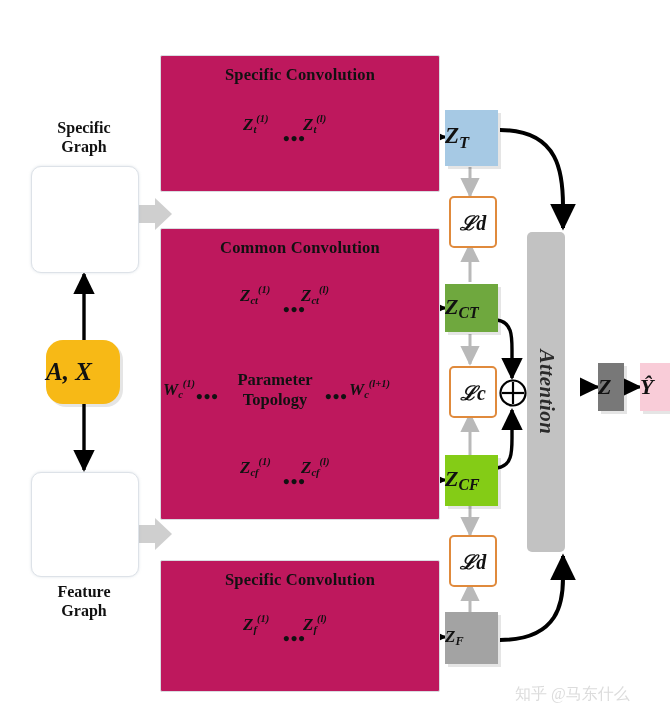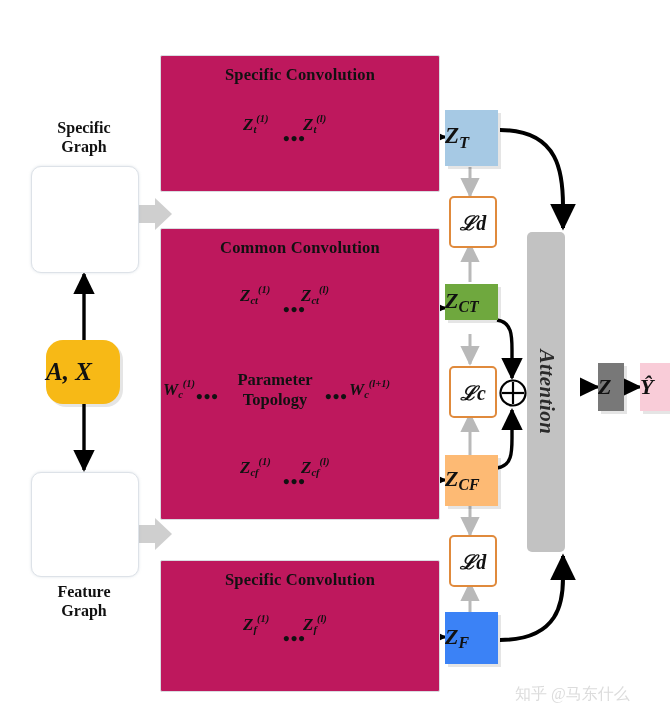--- a/index.html
+++ b/index.html
@@ -25,22 +25,22 @@
 
   
   .blk{position:absolute;display:flex;align-items:center;justify-content:flex-start;
        font-weight:bold;font-style:italic;color:#111;}
   .blk .sub{font-size:.72em;vertical-align:-.28em;font-style:italic;}
   .shadowy{box-shadow:3px 3px 0 rgba(0,0,0,.10);}
 
   .blk-ax{background:#f7b916;font-size:25px;}
   .blk-zt{background:#a6c9e4;font-size:23px;}
   .blk-zct{background:#6fa83e;font-size:22px;}
-  .blk-zcf{background:#fdba74;font-size:22px;}
-  .blk-zf{background:#3b82f6;font-size:22px;}
+  .blk-zcf{background:#84cc16;font-size:22px;}
+  .blk-zf{background:#a3a3a3;font-size:17px;}
   .blk-z{background:#787878;font-size:22px;}
   .blk-yh{background:#f9ccd8;font-size:22px;}
 
   .lossbox{position:absolute;border:2px solid #e08a3c;background:#fff;border-radius:5px;
       display:flex;align-items:center;justify-content:center;font-size:20px;font-weight:bold;font-style:italic;}
 
   .attn{position:absolute;background:#c2c2c2;border-radius:5px;}
   .attn span{position:absolute;left:50%;top:50%;white-space:nowrap;
       transform:translate(-50%,-50%) rotate(90deg);
       font-style:italic;font-weight:bold;font-size:21px;color:#2b2b2b;letter-spacing:.5px;}
@@ -699,21 +699,21 @@
   </div>
   <div class="mth" style="left:303px;top:613px;">
     <span>Z</span><span class="sb">f</span><span class="sup">(l)</span>
   </div>
   <div class="dots" style="left:283px;top:628px;">•••</div>
 
   <div class="blk blk-zt shadowy" style="left:445px;top:110px;width:53px;height:56px;">
     <span><span>Z</span><span class="sub">T</span></span>
   </div>
 
-  <div class="blk blk-zct shadowy" style="left:445px;top:284px;width:53px;height:36px;">
+  <div class="blk blk-zct shadowy" style="left:445px;top:284px;width:53px;height:48px;">
     <span><span>Z</span><span class="sub">CT</span></span>
   </div>
 
   <div class="blk blk-zcf shadowy" style="left:445px;top:455px;width:53px;height:51px;">
     <span><span>Z</span><span class="sub">CF</span></span>
   </div>
 
   <div class="blk blk-zf shadowy" style="left:445px;top:612px;width:53px;height:52px;">
     <span><span>Z</span><span class="sub">F</span></span>
   </div>

